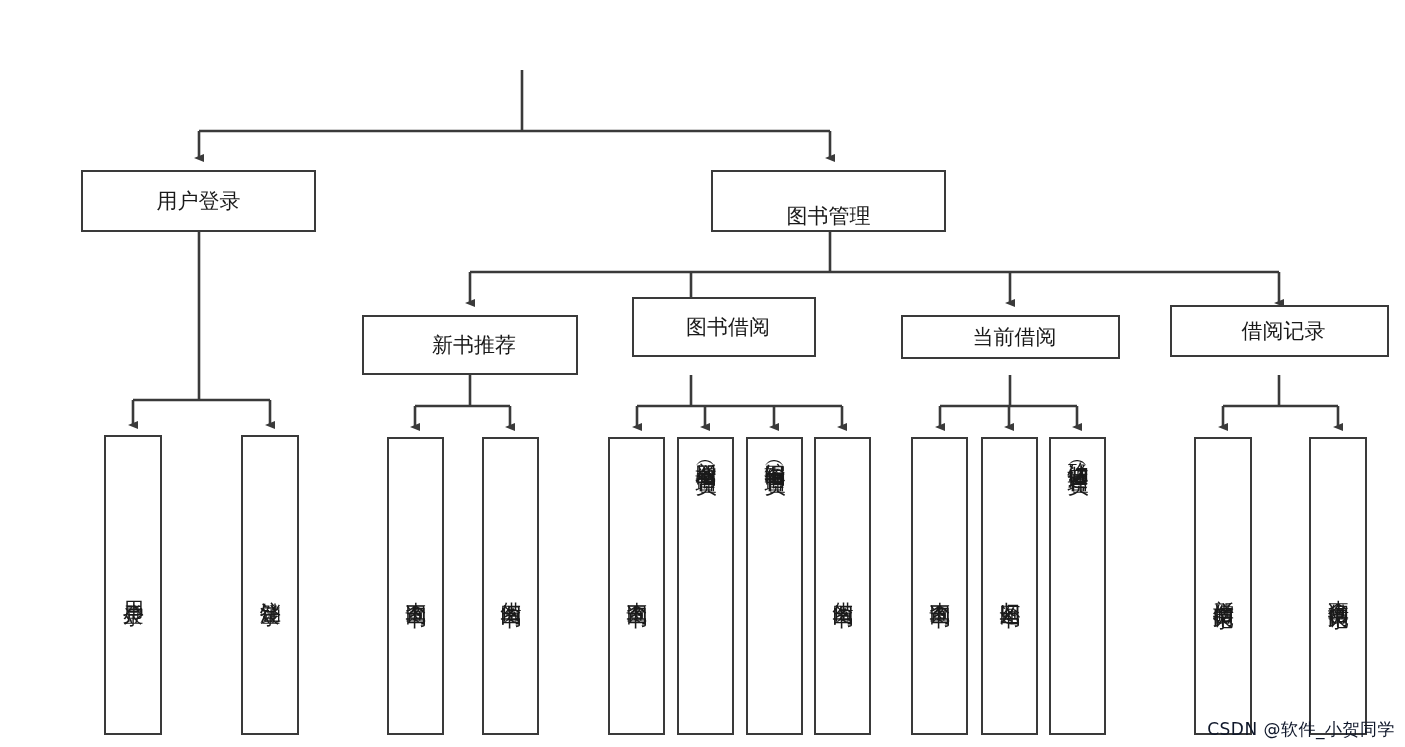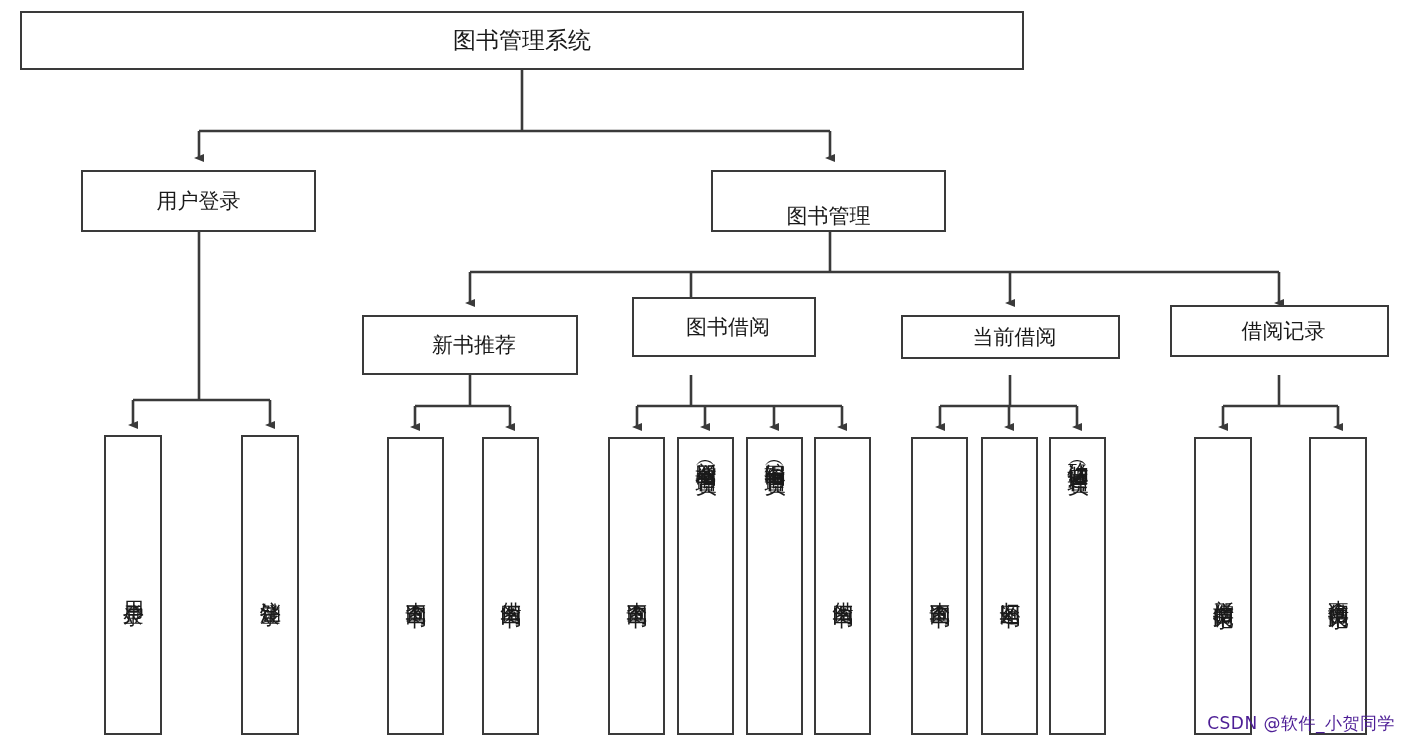--- a/index.html
+++ b/index.html
@@ -65,23 +65,23 @@
     display: flex;
     align-items: center;
     justify-content: center;
   }
   .leaf-inner.align-bottomish {
     align-items: center;
   }
   .watermark {
     position: absolute;
     right: 10px;
-    bottom: 12px;
+    bottom: 6px;
     font-size: 17px;
-    color: #4c1d95;
+    color: #0f172a;
     white-space: nowrap;
     letter-spacing: 0.5px;
   }
 </style>
 </head>
 <body>
 
 <div id="canvas">
 
   <svg class="edges" viewBox="0 0 1405 747">
@@ -127,23 +127,20 @@
       <path d="M1009,406 L1009,427" marker-end="url(#arrow)"></path>
       <path d="M1077,406 L1077,427" marker-end="url(#arrow)"></path>
 
       <path d="M1279,375 L1279,406"></path>
       <path d="M1223,406 L1338,406"></path>
       <path d="M1223,406 L1223,427" marker-end="url(#arrow)"></path>
       <path d="M1338,406 L1338,427" marker-end="url(#arrow)"></path>
     </g>
   </svg>
 
-  <div class="node root" style="left:20px; top:11px; width:1004px; height:59px;">
-    <span>图书管理系统</span>
-  </div>
 
   <div class="node tier1" style="left:81px; top:170px; width:235px; height:62px;">
     <span>用户登录</span>
   </div>
   <div class="node tier1" style="left:711px; top:170px; width:235px; height:62px;align-items:flex-end;">
     <span>图书管理</span>
   </div>
 
   <div class="node tier2" style="left:362px; top:315px; width:216px; height:60px;">
     <span>新书推荐</span>

